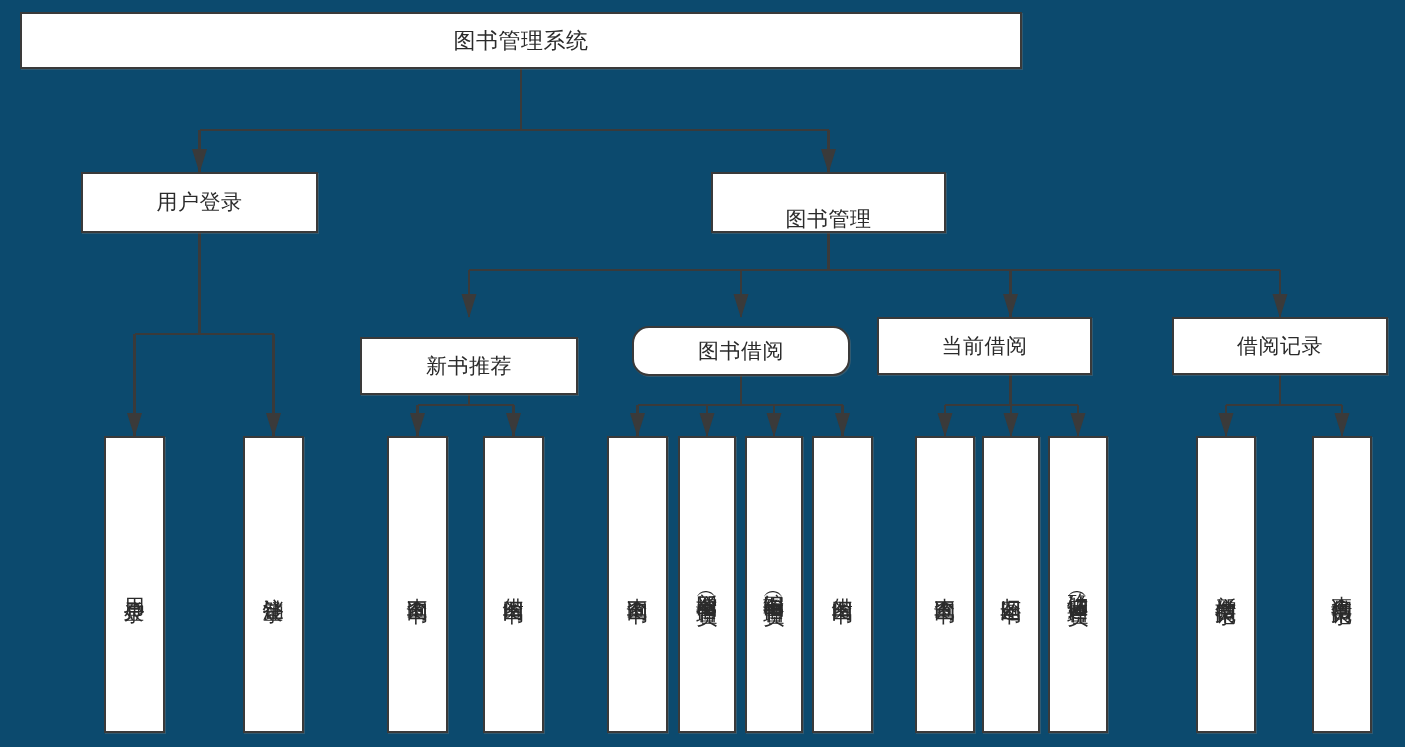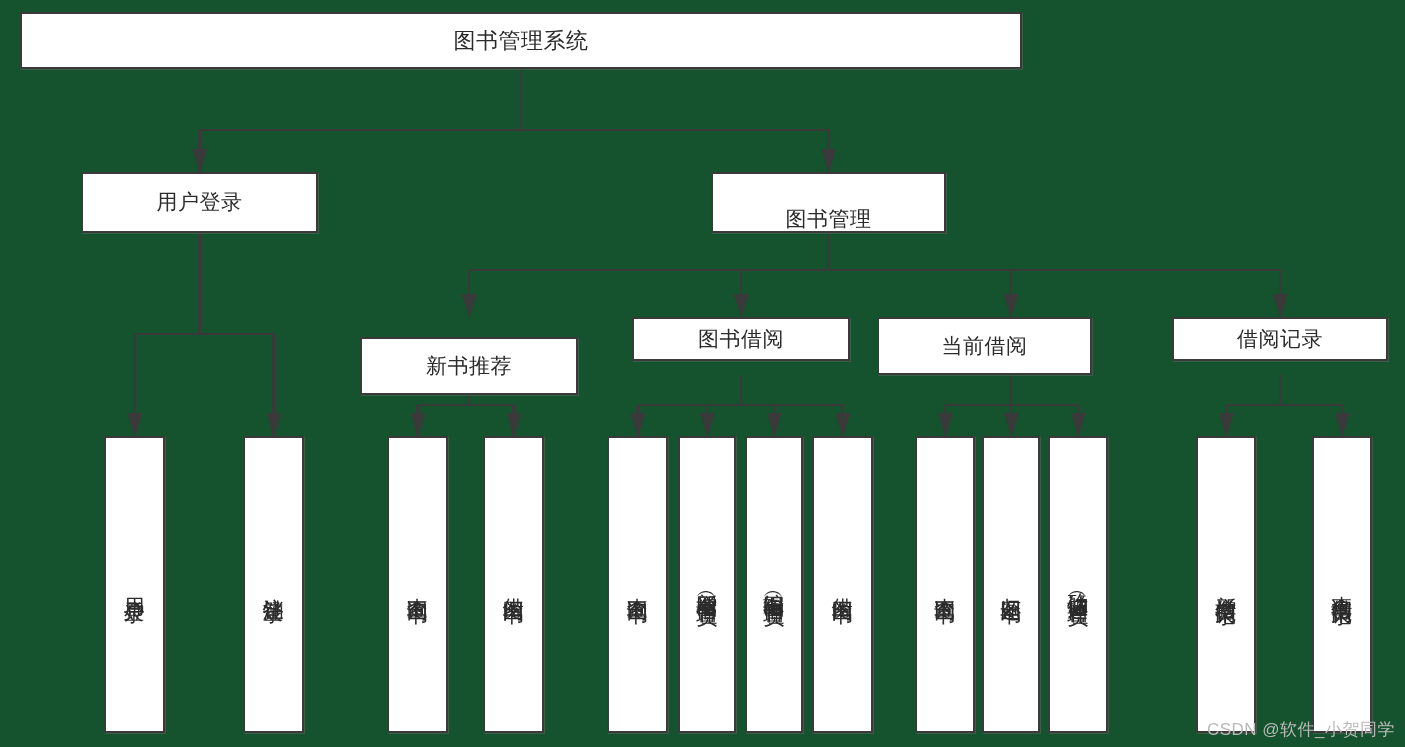--- a/index.html
+++ b/index.html
@@ -7,21 +7,21 @@
     padding: 0;
     background: #ffffff;
   }
   body {
     font-family: "Liberation Sans", "DejaVu Sans", sans-serif;
   }
   #diagram-root {
     position: relative;
     width: 1405px;
     height: 747px;
-    background: #14532d;
+    background: #0c4a6e;
     overflow: hidden;
   }
   #edge-layer {
     position: absolute;
     left: 0;
     top: 0;
     width: 1405px;
     height: 747px;
     pointer-events: none;
   }
@@ -143,29 +143,29 @@
   </div>
 
   <div class="node horizontal" style="left: 711px; top: 172px; width: 235px; height: 61px; align-items: flex-end;">
     <span class="node-label">图书管理</span>
   </div>
 
   <div class="node horizontal" style="left: 360px; top: 317px; width: 218px; height: 58px; margin-top: 20px;">
     <span class="node-label">新书推荐</span>
   </div>
 
-  <div class="node horizontal" style="left: 632px; top: 317px; width: 218px; height: 44px;">
+  <div class="node horizontal" style="left: 632px; top: 326px; width: 218px; height: 50px; border-radius: 17px;">
     <span class="node-label">图书借阅</span>
   </div>
 
   <div class="node horizontal" style="left: 877px; top: 317px; width: 215px; height: 58px;">
     <span class="node-label">当前借阅</span>
   </div>
 
-  <div class="node horizontal" style="left: 1172px; top: 317px; width: 216px; height: 44px;">
+  <div class="node horizontal" style="left: 1172px; top: 317px; width: 216px; height: 58px;">
     <span class="node-label">借阅记录</span>
   </div>
 
   <div class="node vertical" style="left: 104px; top: 436px; width: 61px; height: 297px;">
     <span class="node-label">用户登录</span>
   </div>
 
   <div class="node vertical" style="left: 243px; top: 436px; width: 61px; height: 297px;">
     <span class="node-label">注销登录</span>
   </div>
@@ -207,15 +207,14 @@
   </div>
 
   <div class="node vertical" style="left: 1196px; top: 436px; width: 60px; height: 297px;">
     <span class="node-label">新增借阅记录</span>
   </div>
 
   <div class="node vertical" style="left: 1312px; top: 436px; width: 60px; height: 297px;">
     <span class="node-label">查询借阅记录</span>
   </div>
 
-  <div id="watermark">CSDN @软件_小贺同学</div>
 
 </div>
 
 </body></html>

